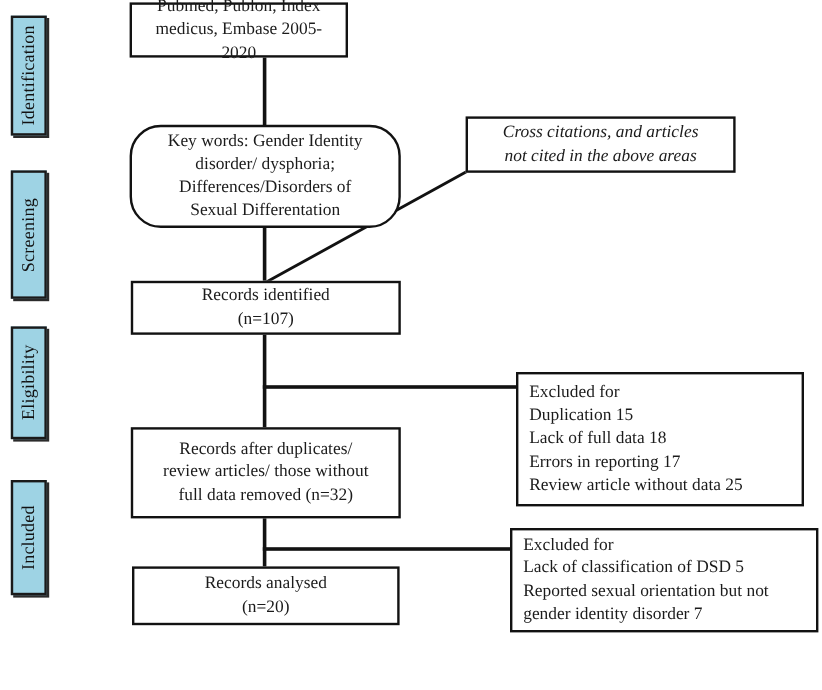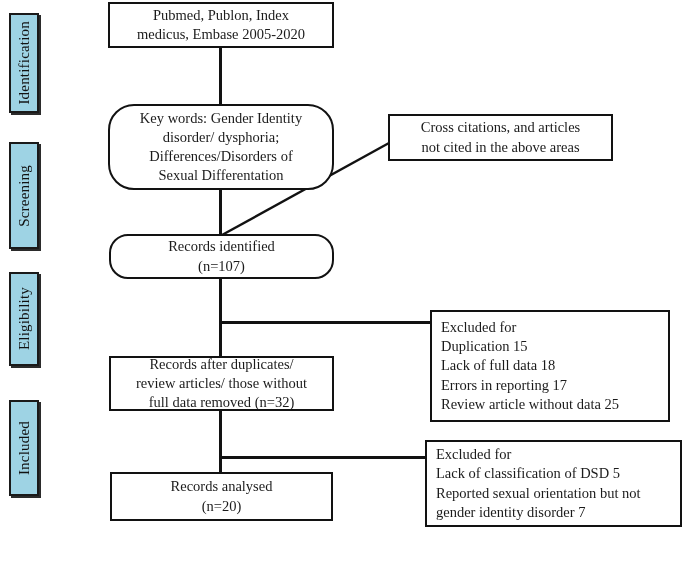--- a/index.html
+++ b/index.html
@@ -103,51 +103,51 @@
   <div class="connector v" style="left:219px; top:189px; height:45px;"></div>
   <div class="connector v" style="left:219px; top:278px; height:80px;"></div>
   <div class="connector h" style="left:219px; top:321px; width:212px;"></div>
   <div class="connector v" style="left:219px; top:402px; height:95px;"></div>
   <div class="connector h" style="left:219px; top:456px; width:207px;"></div>
 
   <svg class="diag-line" viewBox="0 0 685 575">
     <line x1="389" y1="143" x2="222" y2="235" stroke="#121212" stroke-width="2.4"></line>
   </svg>
 
-  <div class="flow-box" style="left:108px; top:2px; width:226px; height:46px;">
+  <div class="flow-box" style="left:108px; top:2px; width:182px; height:46px;">
     <span class="txt">Pubmed, Publon, Index
 medicus, Embase 2005-2020</span>
   </div>
 
   <div class="flow-box" style="left:108px; top:104px; width:226px; height:86px;border-radius:26px;">
     <span class="txt">Key words: Gender Identity
 disorder/ dysphoria;
 Differences/Disorders of
 Sexual Differentation</span>
   </div>
 
-  <div class="flow-box" style="left:388px; top:114px; width:225px; height:47px;">
+  <div class="flow-box" style="left:388px; top:97px; width:225px; height:47px;font-style:italic;">
     <span class="txt">Cross citations,  and articles
 not cited in the above areas</span>
   </div>
 
-  <div class="flow-box" style="left:109px; top:234px; width:225px; height:45px;border-radius:19px;">
+  <div class="flow-box" style="left:109px; top:234px; width:225px; height:45px;">
     <span class="txt">Records identified
 (n=107)</span>
   </div>
 
   <div class="flow-box left-align" style="left:430px; top:270px; width:240px; height:112px;">
     <span class="txt">Excluded for
 Duplication 15
 Lack of full data 18
 Errors in reporting 17
 Review article without data 25</span>
   </div>
 
-  <div class="flow-box" style="left:109px; top:356px; width:225px; height:55px;">
+  <div class="flow-box" style="left:109px; top:356px; width:225px; height:76px;">
     <span class="txt">Records after duplicates/
 review articles/ those without
 full data  removed (n=32)</span>
   </div>
 
   <div class="flow-box left-align" style="left:425px; top:400px; width:257px; height:87px;">
     <span class="txt">Excluded for
 Lack of classification of DSD 5
 Reported sexual orientation but not
 gender identity disorder 7</span>

